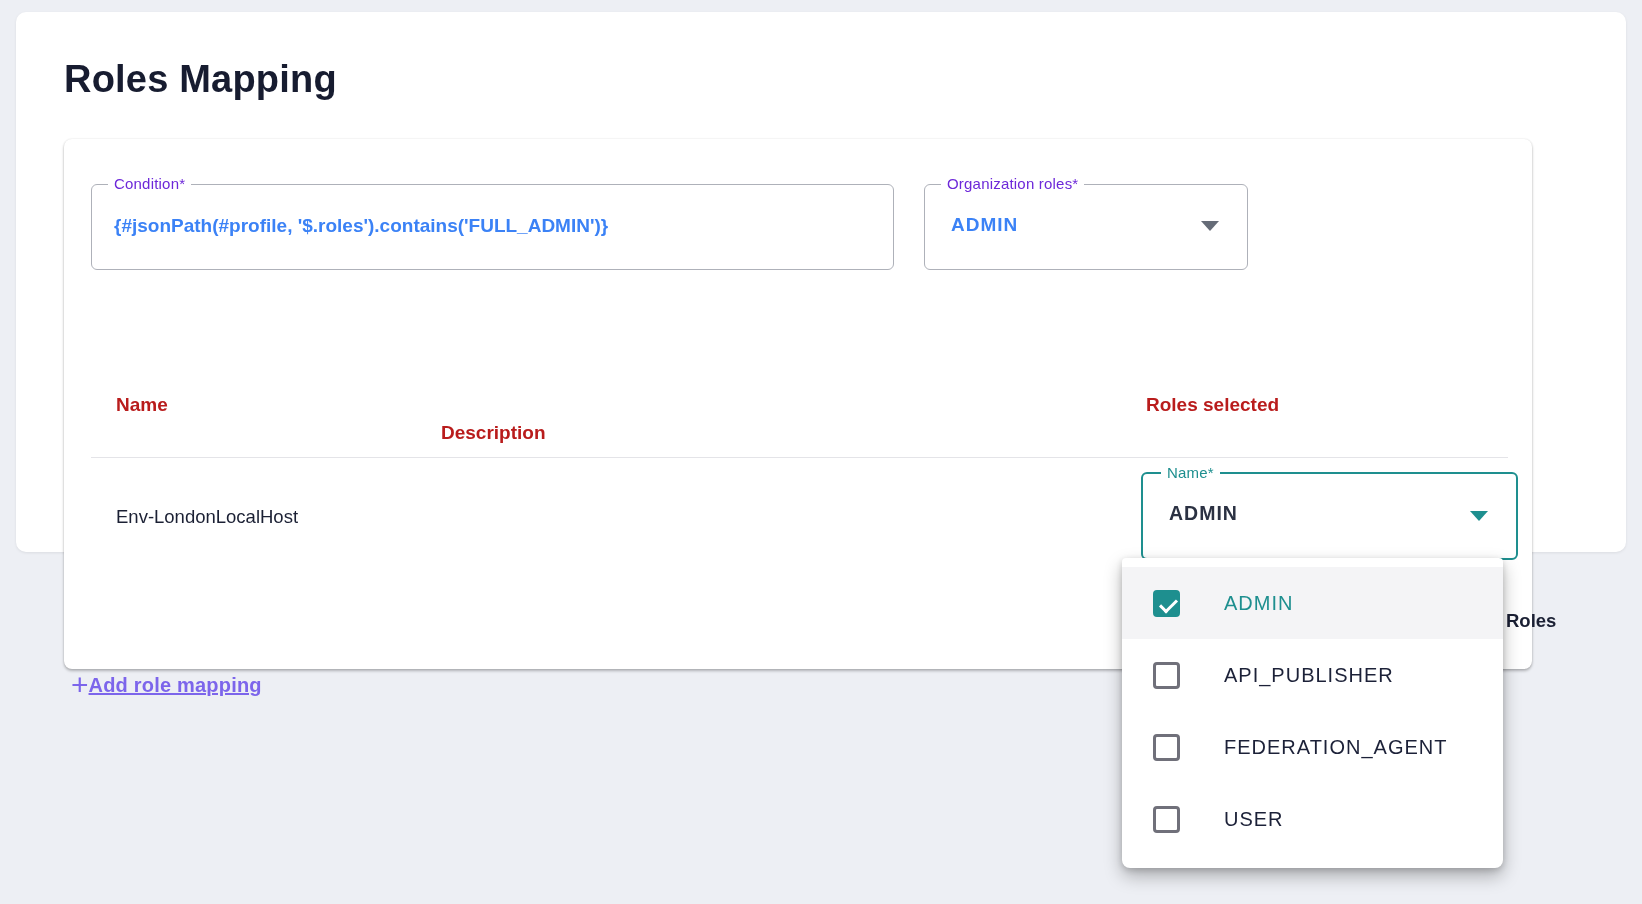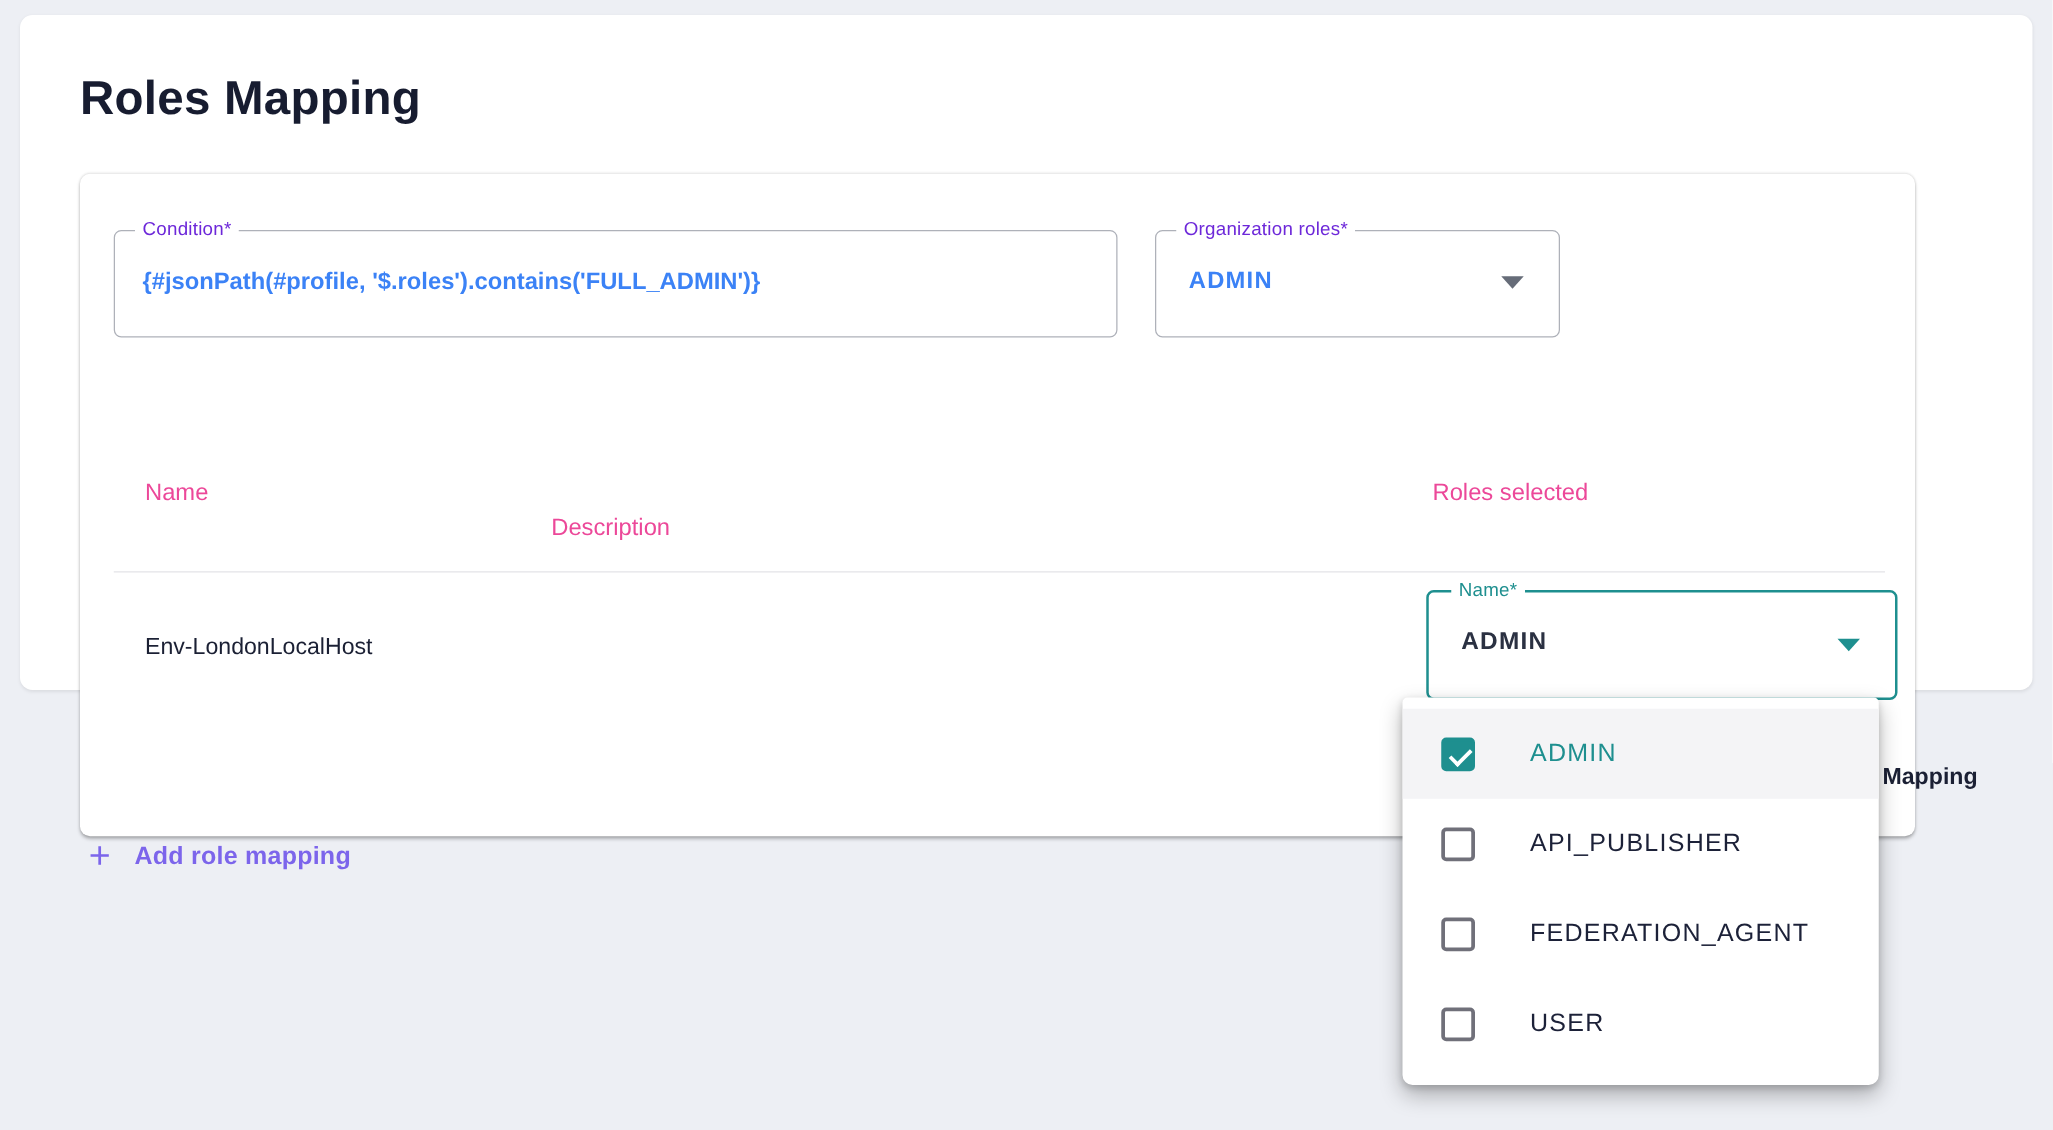--- a/index.html
+++ b/index.html
@@ -50,21 +50,21 @@
     position:absolute;width:0;height:0;
     border-left:9px solid transparent;border-right:9px solid transparent;
     border-top:10px solid #666c78;
   }
   .field-org .arrow-down{right:28px;top:36px;}
   .hint-text{
     position:absolute;left:100px;top:268px;width:660px;
     font-size:17.5px;line-height:27.5px;color:#20253a;
   }
   
-  .col-header{position:absolute;top:372px;font-size:19px;font-weight:normal;color:#ec4899;}
+  .col-header{position:absolute;top:382px;font-size:19px;font-weight:bold;color:#b91c1c;}
   .col-header.name{left:100px;}
   .col-header.desc{left:425px;margin-top:28px;}
   .col-header.roles{left:1130px;}
   .table-divider{
     position:absolute;left:75px;top:445px;width:1417px;height:1px;background:#e4e4e8;
   }
   .cell-text{position:absolute;top:494px;font-size:18.5px;color:#1b2034;}
   .cell-name{left:100px;}
   .cell-desc{left:425px;}
   
@@ -109,21 +109,21 @@
     border-left:3px solid #fff;border-bottom:3px solid #fff;
     transform:rotate(-45deg);
   }
   .dd-option.checked .option-label{color:var(--teal);}
   
   .add-mapping{
     position:absolute;left:55px;top:658px;display:flex;align-items:center;
     color:var(--purple);cursor:pointer;
   }
   .add-mapping .plus-icon{font-size:30px;font-weight:normal;line-height:30px;}
-  .add-mapping .add-label{margin-left:19px;font-size:20px;font-weight:bold;letter-spacing:.2px;}
+  .add-mapping .add-label{font-size:20px;font-weight:bold;letter-spacing:.2px;text-decoration:underline;}
 </style>
 </head>
 <body style="--teal: #1e8f8f; --purple: #7c65eb;">
 
 <div class="outer-card">
 
   <h1 class="page-title">Roles Mapping</h1>
 
   <div class="inner-card"></div>
 
@@ -146,21 +146,21 @@
   <div class="table-divider"></div>
 
   <div class="cell-text cell-name">Env-LondonLocalHost</div>
 
   <div class="roles-select">
     <span class="float-label">Name*</span>
     <span class="field-value">ADMIN</span>
     <span class="arrow-down"></span>
   </div>
 
-  <div class="delete-button">Mapping</div>
+  <div class="delete-button">Roles</div>
 
   <div class="add-mapping">
     <span class="plus-icon">+</span>
     <span class="add-label">Add role mapping</span>
   </div>
 
 </div>
 
 <div class="dropdown-panel">
   <div class="dd-option checked">

